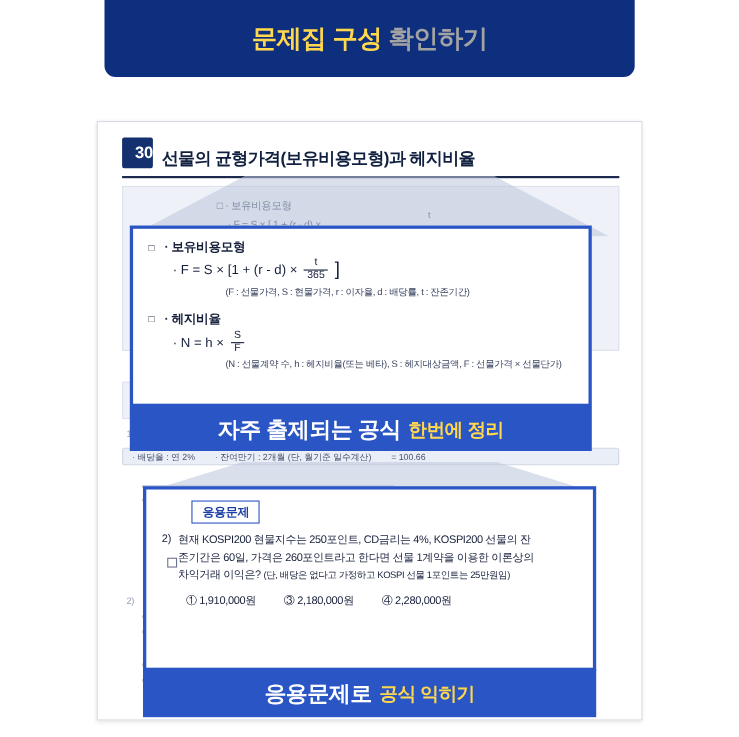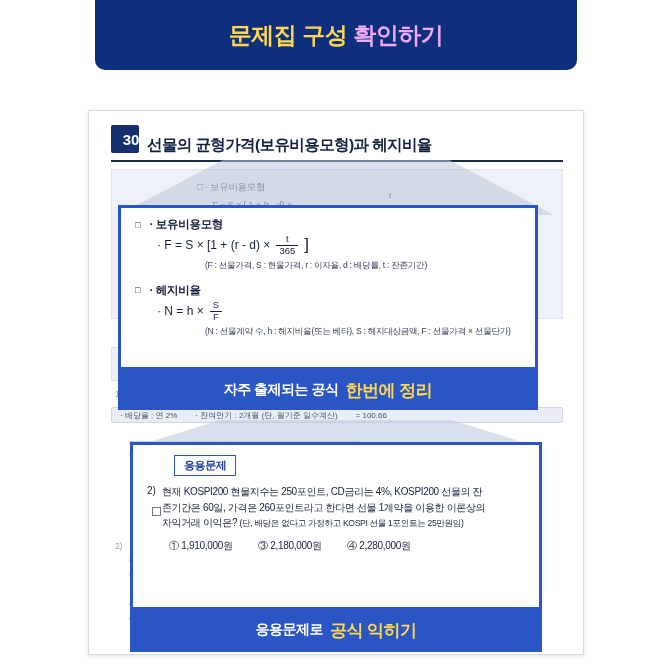--- a/index.html
+++ b/index.html
@@ -29,21 +29,21 @@
     justify-content: center;
     gap: 6px;
   }
   .header-banner .hl {
     color: #ffd84d;
     font-size: 23px;
     font-weight: bold;
     letter-spacing: -0.5px;
   }
   .header-banner .plain {
-    color: #f0abfc;
+    color: #a3a3a3;
     font-size: 23px;
     font-weight: bold;
     letter-spacing: -0.5px;
   }
 
   
   .sheet {
     position: absolute;
     left: 88px; top: 110px;
     width: 496px; height: 545px;
@@ -184,21 +184,21 @@
 
   
   .label-bar {
     position: absolute;
     background: #2a55c4;
     display: flex;
     align-items: center;
     justify-content: center;
     gap: 7px;
   }
-  .label-bar .w { color: #ffffff; font-size: 14px; font-weight: bold; letter-spacing: -0.5px; }
+  .label-bar .w { color: #ffffff; font-size: 20px; font-weight: bold; letter-spacing: -0.5px; }
   .label-bar .y { color: #ffd84d; font-size: 17px; font-weight: bold; letter-spacing: -0.5px; }
   #label1 { left: 118px; top: 370px; width: 420px; height: 40px; }
   #label2 { left: 130px; top: 608px; width: 412px; height: 44px; }
 
   
   .wedge2 {
     position: absolute;
     left: 130px; top: 420px;
     width: 412px; height: 28px;
     background: rgba(188,198,219,0.55);

